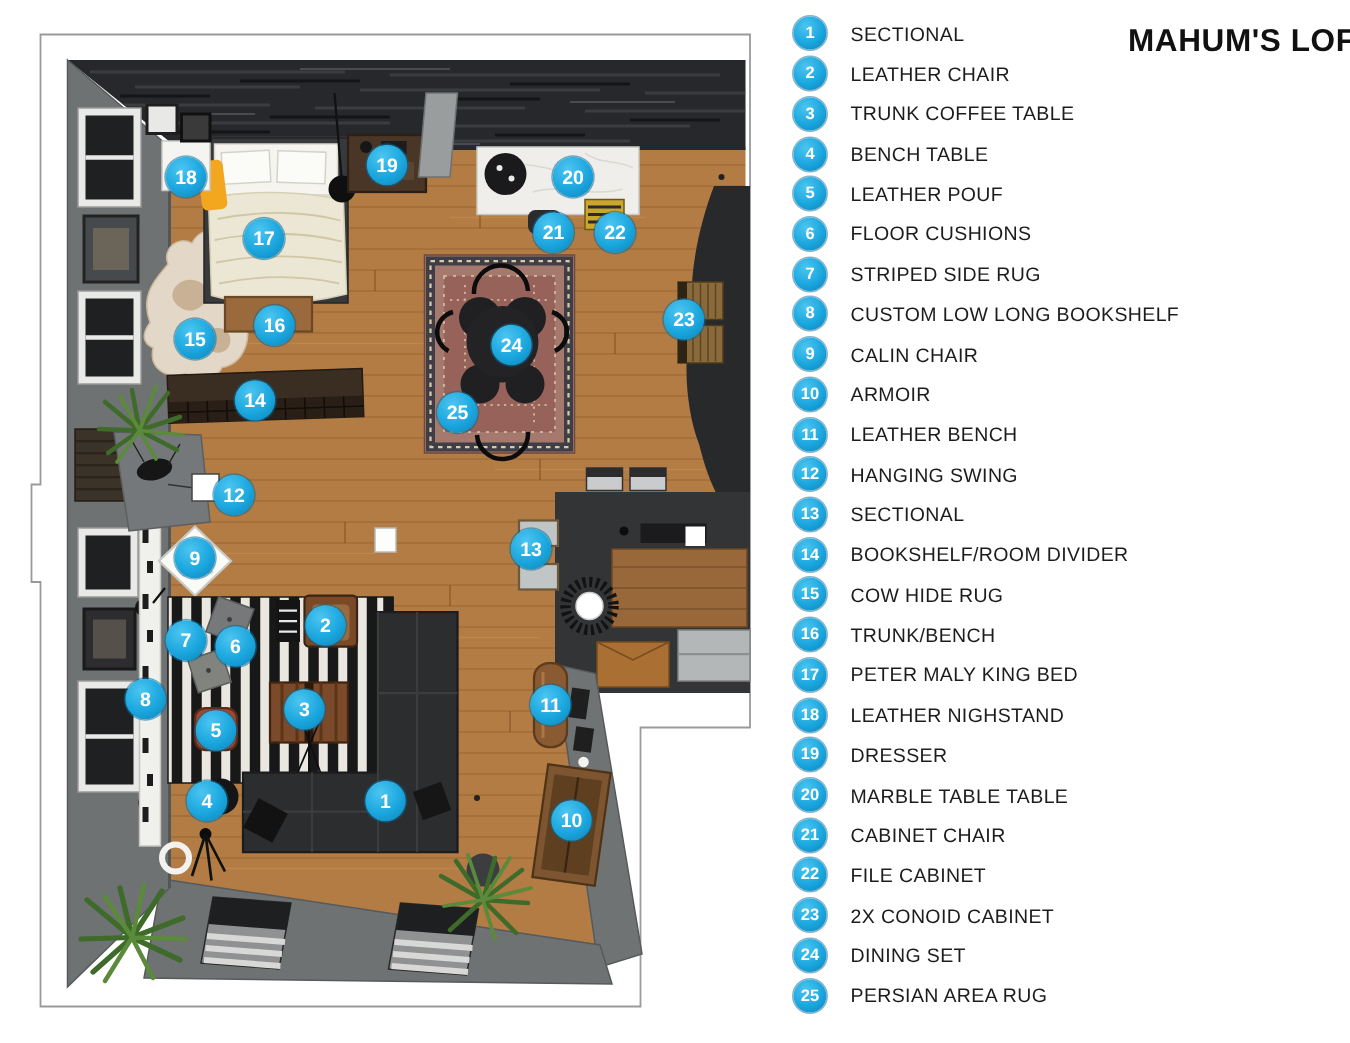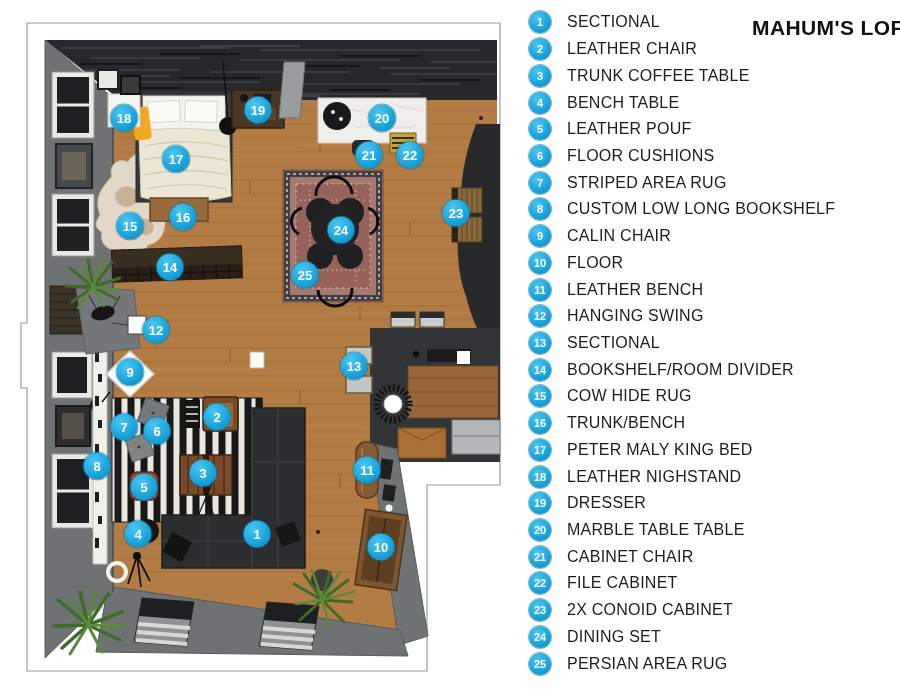--- a/index.html
+++ b/index.html
@@ -11,21 +11,21 @@
           background:radial-gradient(circle at 38% 30%, #4cc5f0 0%, #1aa6de 55%, #0e82b6 100%);
           box-shadow:0 0 0 1px rgba(9,104,150,.55);
           color:#fff;font-weight:bold;font-size:13px;line-height:27px;text-align:center;
           transform:translate(-50%,-50%);}
   .legend{position:absolute;left:529px;top:9px;width:370px;}
   .legend-row{height:26.72px;display:flex;align-items:center;}
   .lnum{flex:0 0 22px;width:22px;height:22px;border-radius:50%;margin-right:16px;
         background:radial-gradient(circle at 38% 30%, #4cc5f0 0%, #1aa6de 55%, #0e82b6 100%);
         box-shadow:0 0 0 1px rgba(9,104,150,.5);
         color:#fff;font-weight:bold;font-size:11px;line-height:22px;text-align:center;}
-  .ltext{font-size:16px;color:#1c1c1c;letter-spacing:.25px;}
+  .ltext{font-size:13px;color:#1c1c1c;letter-spacing:.25px;}
   .title{position:absolute;left:752px;top:16px;font-size:21px;font-weight:bold;
          color:#111;letter-spacing:.4px;white-space:nowrap;}
 </style>
 </head>
 <body>
 
 <div class="page">
 
   <div class="plan-wrap">
     <svg width="505" height="695" viewBox="0 0 505 695">
@@ -361,33 +361,33 @@
         <div class="legend-row">
           <span class="lnum">5</span>
           <span class="ltext">LEATHER POUF</span>
         </div>
         <div class="legend-row">
           <span class="lnum">6</span>
           <span class="ltext">FLOOR CUSHIONS</span>
         </div>
         <div class="legend-row">
           <span class="lnum">7</span>
-          <span class="ltext">STRIPED AREA RUG</span>
+          <span class="ltext">STRIPED SIDE RUG</span>
         </div>
         <div class="legend-row">
           <span class="lnum">8</span>
           <span class="ltext">CUSTOM LOW LONG BOOKSHELF</span>
         </div>
         <div class="legend-row">
           <span class="lnum">9</span>
           <span class="ltext">CALIN CHAIR</span>
         </div>
         <div class="legend-row">
           <span class="lnum">10</span>
-          <span class="ltext">FLOOR</span>
+          <span class="ltext">ARMOIR</span>
         </div>
         <div class="legend-row">
           <span class="lnum">11</span>
           <span class="ltext">LEATHER BENCH</span>
         </div>
         <div class="legend-row">
           <span class="lnum">12</span>
           <span class="ltext">HANGING SWING</span>
         </div>
         <div class="legend-row">

